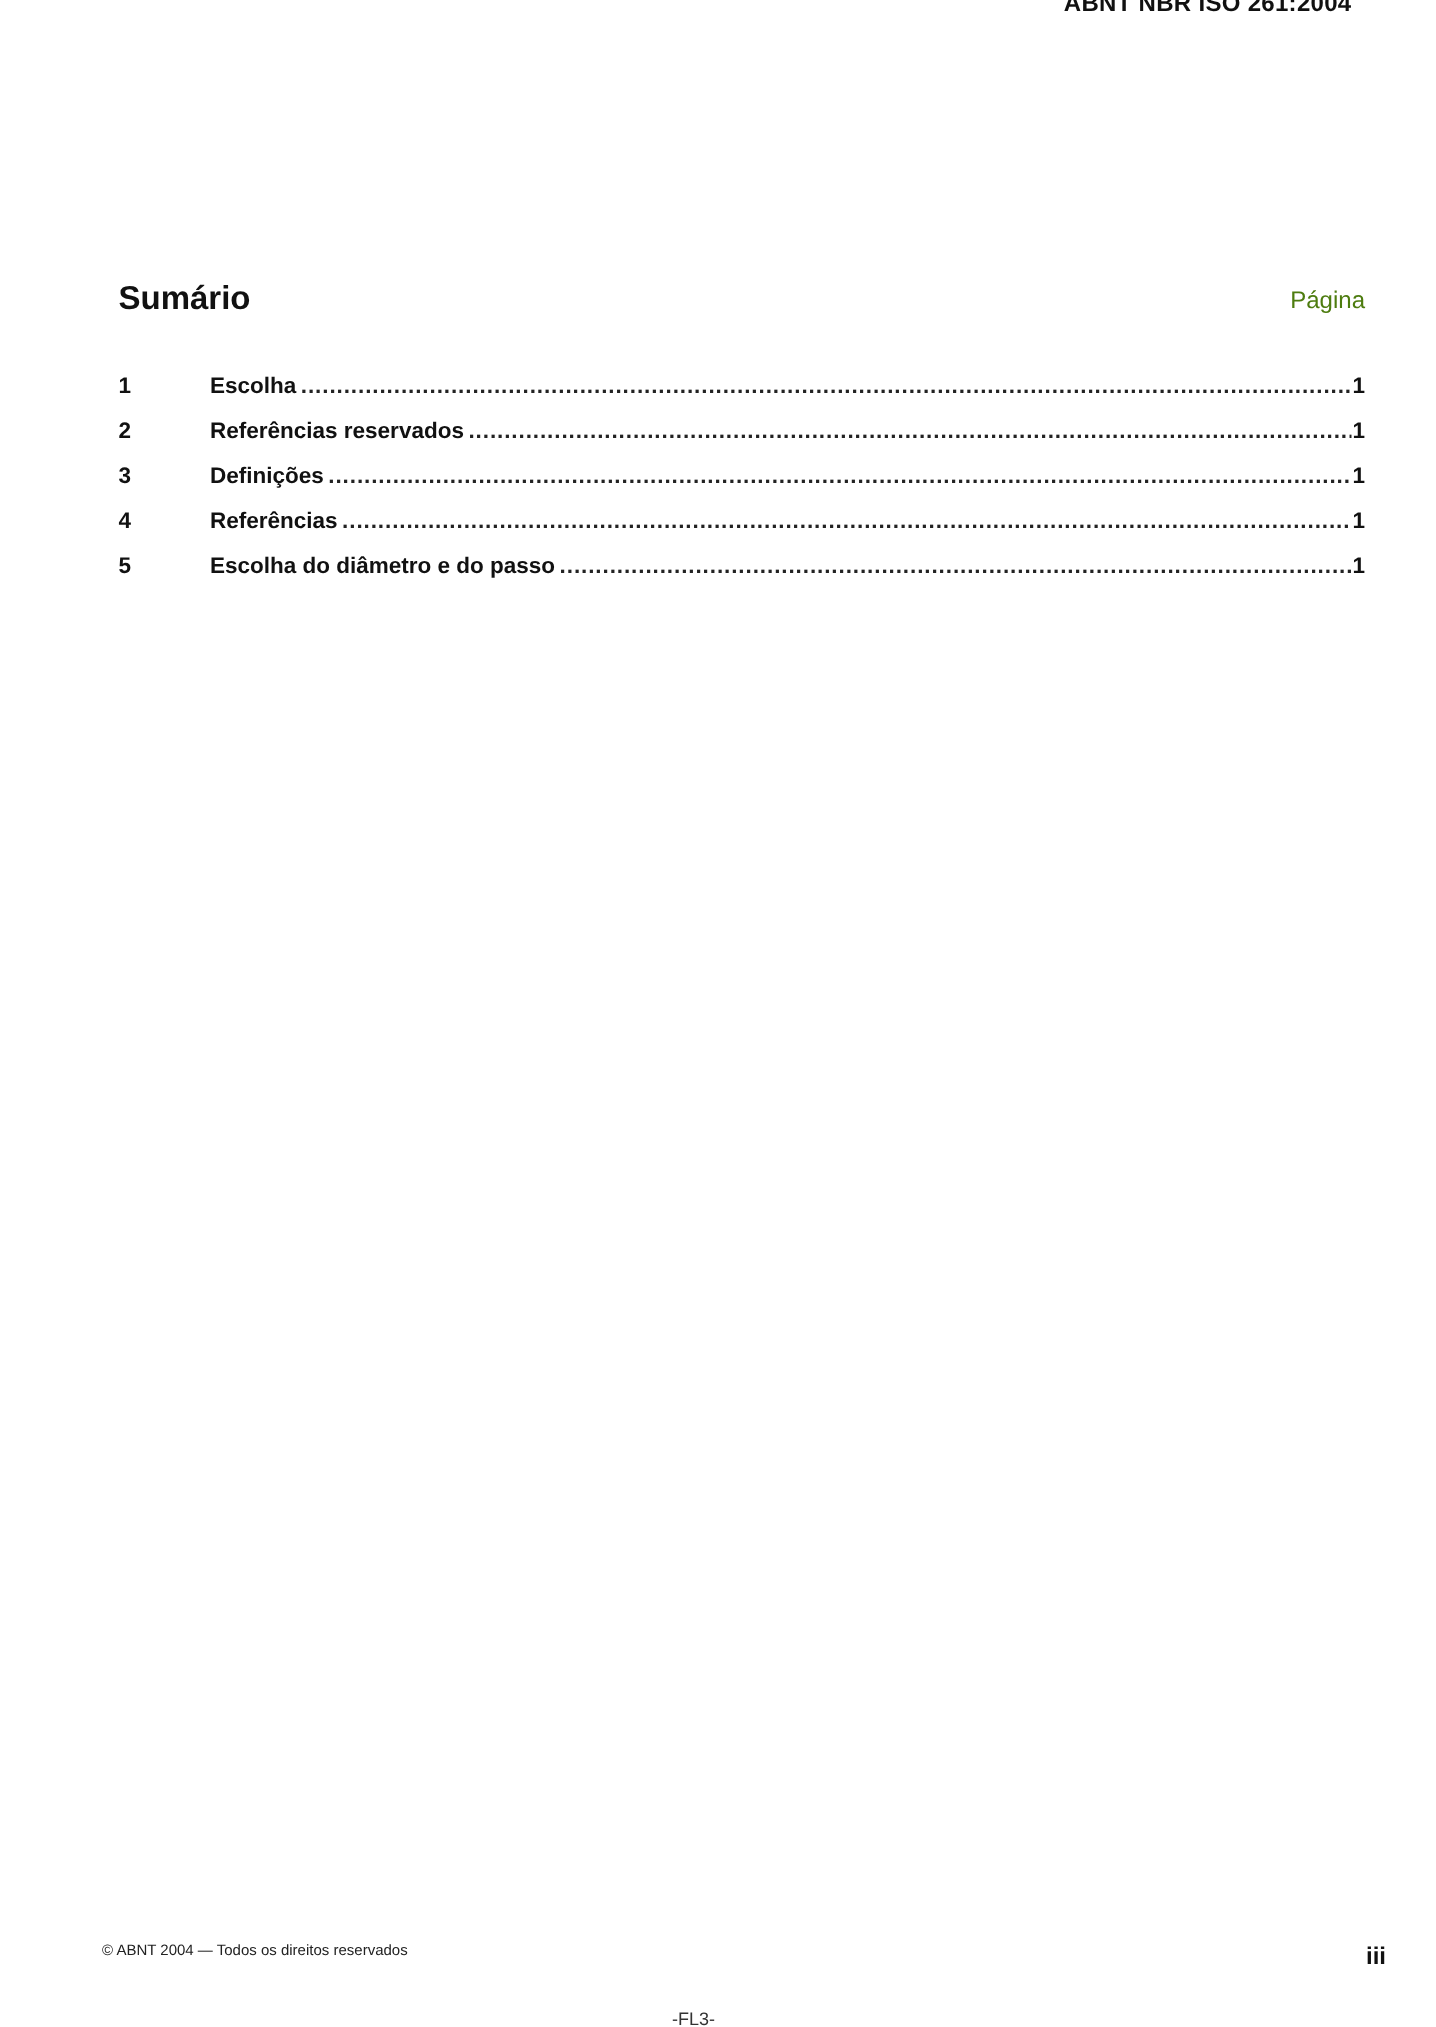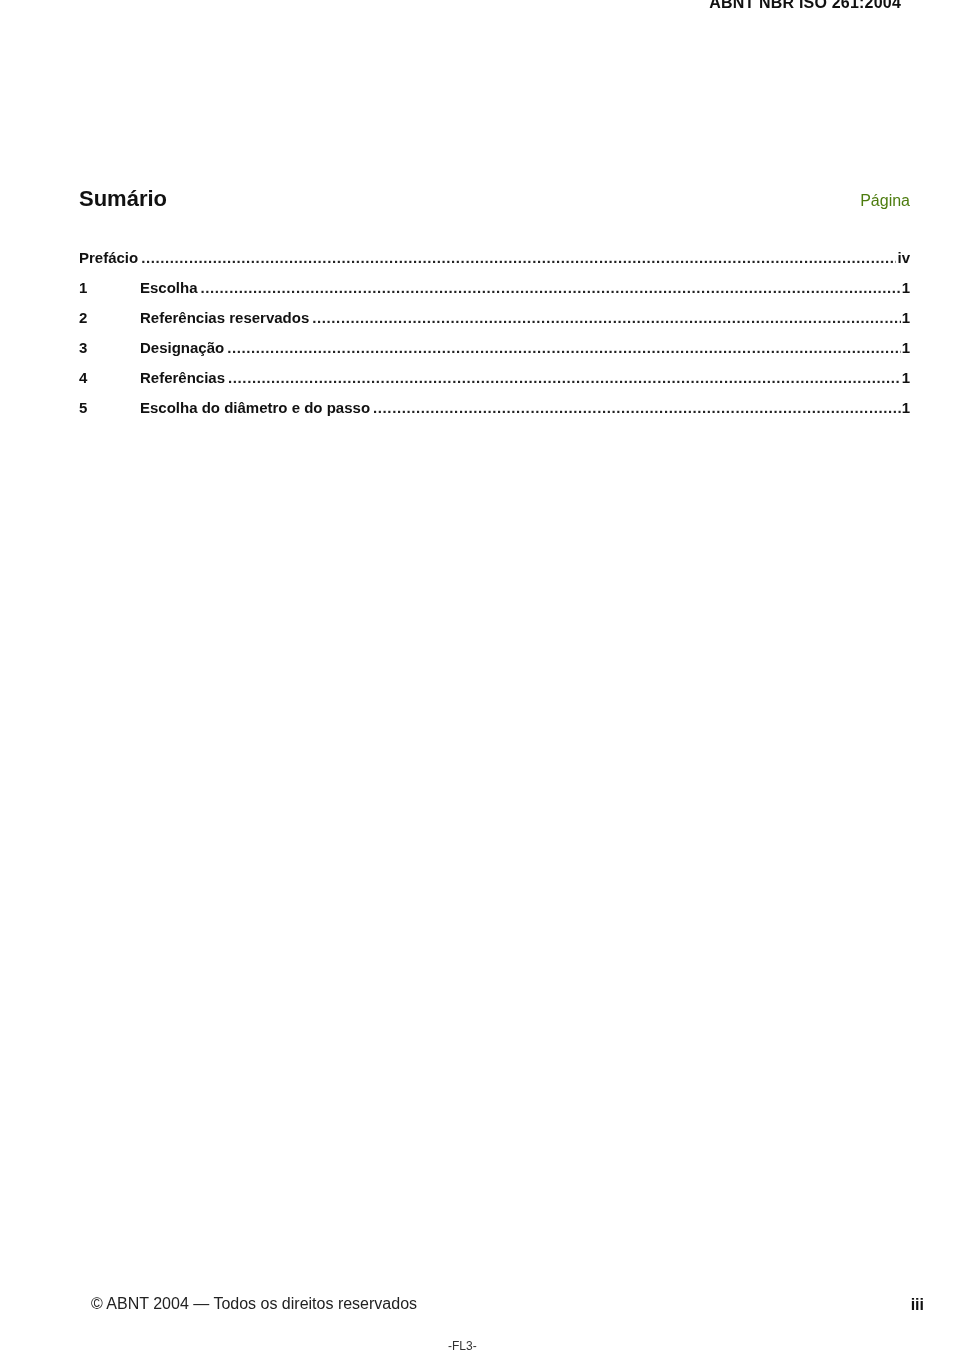--- a/index.html
+++ b/index.html
@@ -75,23 +75,23 @@
     }
     .toc-leader::before {
       content: "................................................................................................................................................................................................................................................................";
     }
     .toc-page {
       flex: 0 0 auto;
       text-align: right;
     }
     .footer-copyright {
       position: absolute;
-      left: 91px;
+      left: 68px;
       top: 1295px;
-      font-size: 16px;
+      font-size: 10px;
       color: #222;
     }
     .footer-page {
       position: absolute;
       right: 33px;
       top: 1296px;
       font-size: 16px;
       font-weight: bold;
       color: #111;
     }
@@ -108,39 +108,34 @@
 
 <div>
 
   <div class="header-code">ABNT NBR ISO 261:2004</div>
 
   <div class="toc-title">Sumário</div>
   <div class="toc-page-header">Página</div>
 
   <ul class="toc-list">
     <li class="toc-row">
-      <span class="toc-label">Prefácio</span>
-      <span class="toc-leader"></span>
-      <span class="toc-page">iv</span>
-    </li>
-    <li class="toc-row">
       <span class="toc-num">1</span>
       <span class="toc-label">Escolha</span>
       <span class="toc-leader"></span>
       <span class="toc-page">1</span>
     </li>
     <li class="toc-row">
       <span class="toc-num">2</span>
       <span class="toc-label">Referências reservados</span>
       <span class="toc-leader"></span>
       <span class="toc-page">1</span>
     </li>
     <li class="toc-row">
       <span class="toc-num">3</span>
-      <span class="toc-label">Designação</span>
+      <span class="toc-label">Definições</span>
       <span class="toc-leader"></span>
       <span class="toc-page">1</span>
     </li>
     <li class="toc-row">
       <span class="toc-num">4</span>
       <span class="toc-label">Referências</span>
       <span class="toc-leader"></span>
       <span class="toc-page">1</span>
     </li>
     <li class="toc-row">

